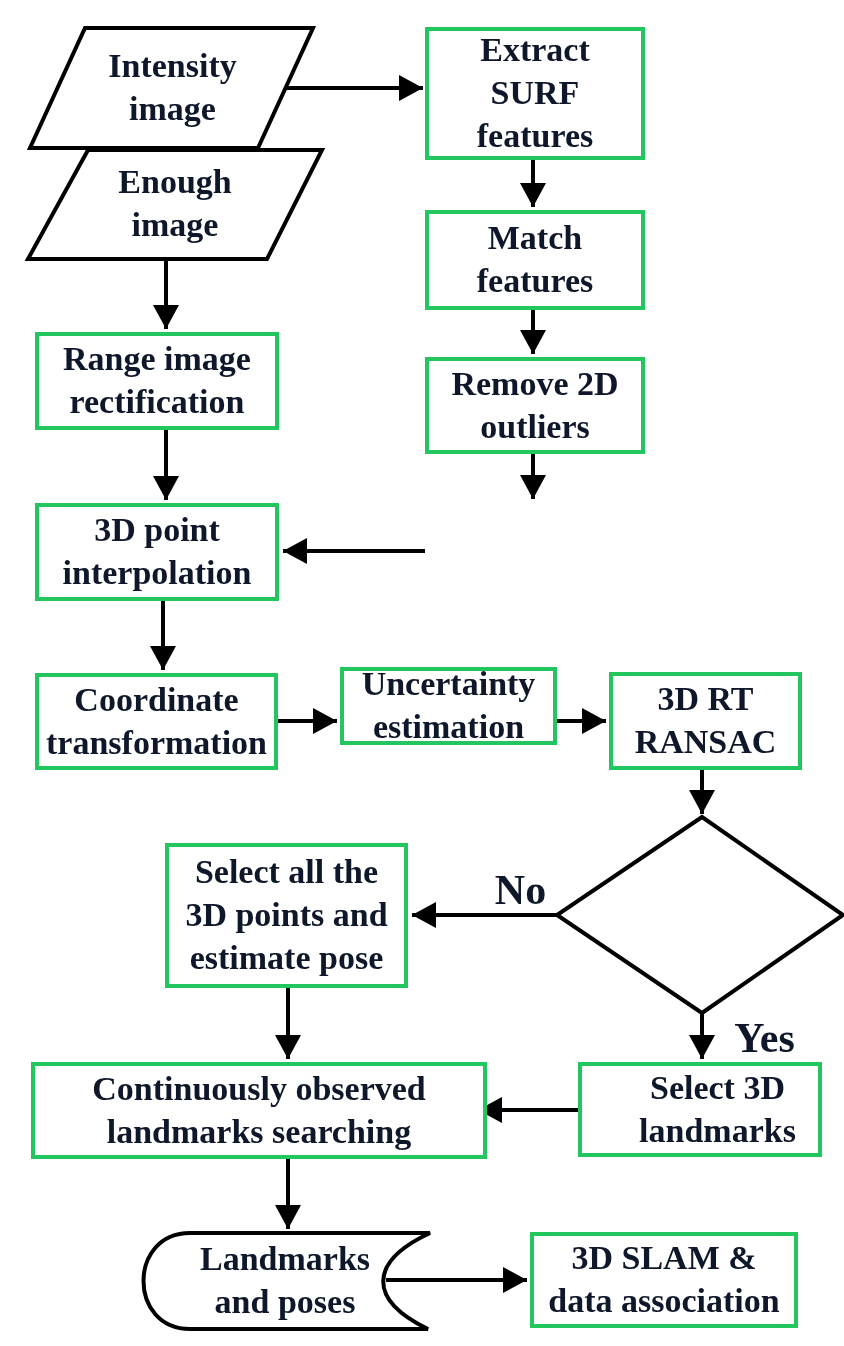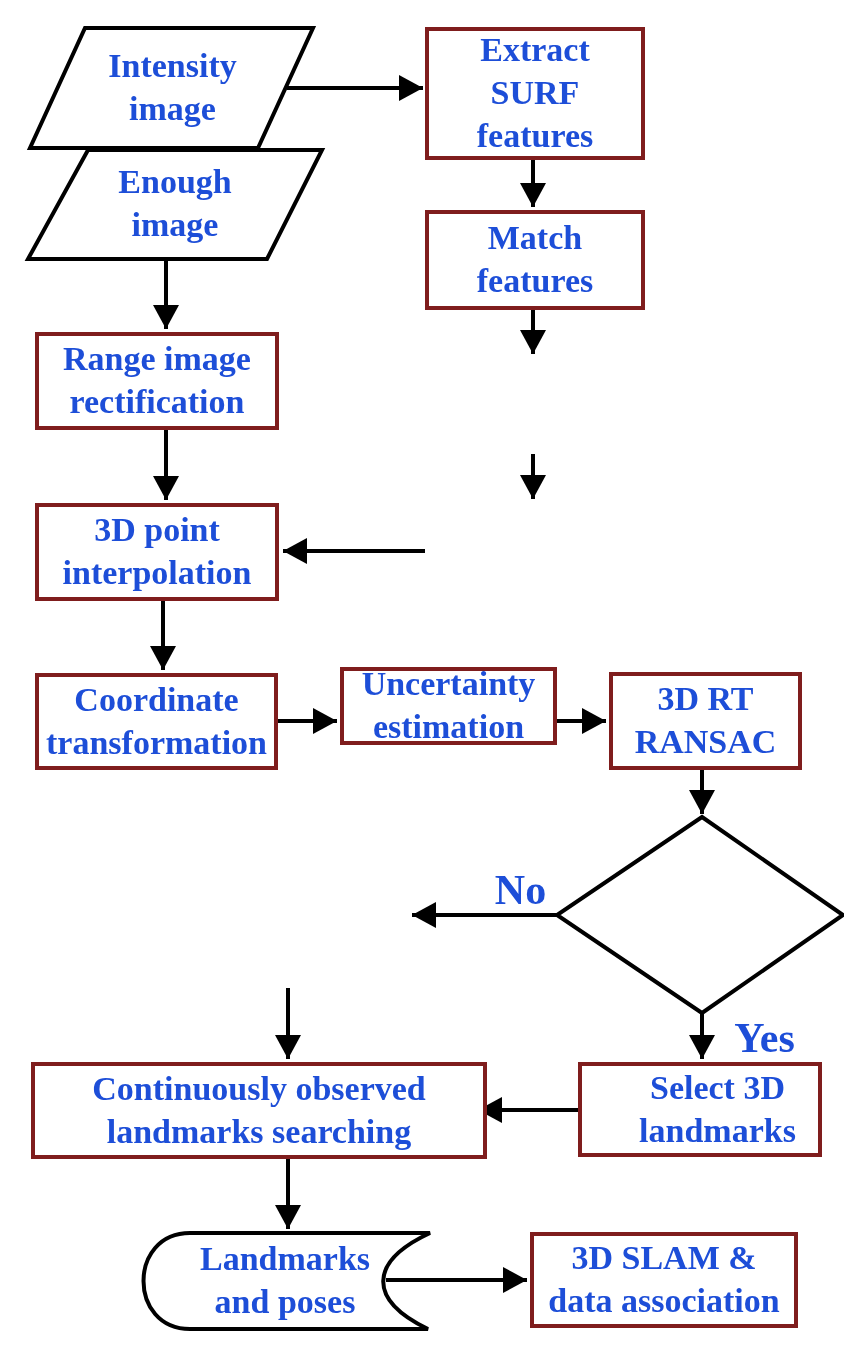--- a/index.html
+++ b/index.html
@@ -3,41 +3,41 @@
 <meta charset="utf-8">
 <style>
   html, body { margin: 0; padding: 0; background: #ffffff; }
   .canvas {
     position: relative;
     width: 844px;
     height: 1346px;
     background: #ffffff;
     font-family: "Liberation Serif", serif;
     font-weight: bold;
-    color: #1d4ed8;
+    color: #0f172a;
     overflow: hidden;
   }
   svg.layer {
     position: absolute;
     left: 0; top: 0;
     width: 844px; height: 1346px;
   }
   .node {
     position: absolute;
     display: flex;
     align-items: center;
     justify-content: center;
     text-align: center;
     white-space: pre-line;
     font-size: 34px;
     line-height: 1.26;
     box-sizing: border-box;
   }
   .box {
-    border: 4px solid #7f1d1d;
+    border: 4px solid #22c55e;
     background: #ffffff;
   }
   .branch-label {
     position: absolute;
     display: flex;
     align-items: center;
     justify-content: center;
     font-size: 42px;
     line-height: 1;
   }
@@ -83,30 +83,35 @@
   <div class="node" style="left:55px; top:32px; width:235px; height:112px;">Intensity
 image</div>
   <div class="node" style="left:55px; top:152px; width:240px; height:104px;">Enough
 image</div>
 
   <div class="node box" style="left:425px; top:27px; width:220px; height:133px;">Extract
 SURF
 features</div>
   <div class="node box" style="left:425px; top:210px; width:220px; height:100px;">Match
 features</div>
+  <div class="node box" style="left:425px; top:357px; width:220px; height:97px;">Remove 2D
+outliers</div>
   <div class="node box" style="left:35px; top:332px; width:244px; height:98px;">Range image
 rectification</div>
   <div class="node box" style="left:35px; top:503px; width:244px; height:98px;">3D point
 interpolation</div>
   <div class="node box" style="left:35px; top:673px; width:243px; height:97px;">Coordinate
 transformation</div>
   <div class="node box" style="left:340px; top:659px; width:217px; height:78px;margin-top:8px;">Uncertainty
 estimation</div>
   <div class="node box" style="left:609px; top:672px; width:193px; height:98px;">3D RT
 RANSAC</div>
+  <div class="node box" style="left:165px; top:843px; width:243px; height:145px;">Select all the
+3D points and
+estimate pose</div>
   <div class="node box" style="left:31px; top:1062px; width:456px; height:97px;">Continuously observed
 landmarks searching</div>
   <div class="node box" style="left:578px; top:1062px; width:244px; height:95px;padding-left:35px;">Select 3D
 landmarks</div>
   <div class="node box" style="left:530px; top:1232px; width:268px; height:96px;">3D SLAM &amp;
 data association</div>
 
 
   <div class="node" style="left:175px; top:1240px; width:220px; height:82px;">Landmarks
 and poses</div>

